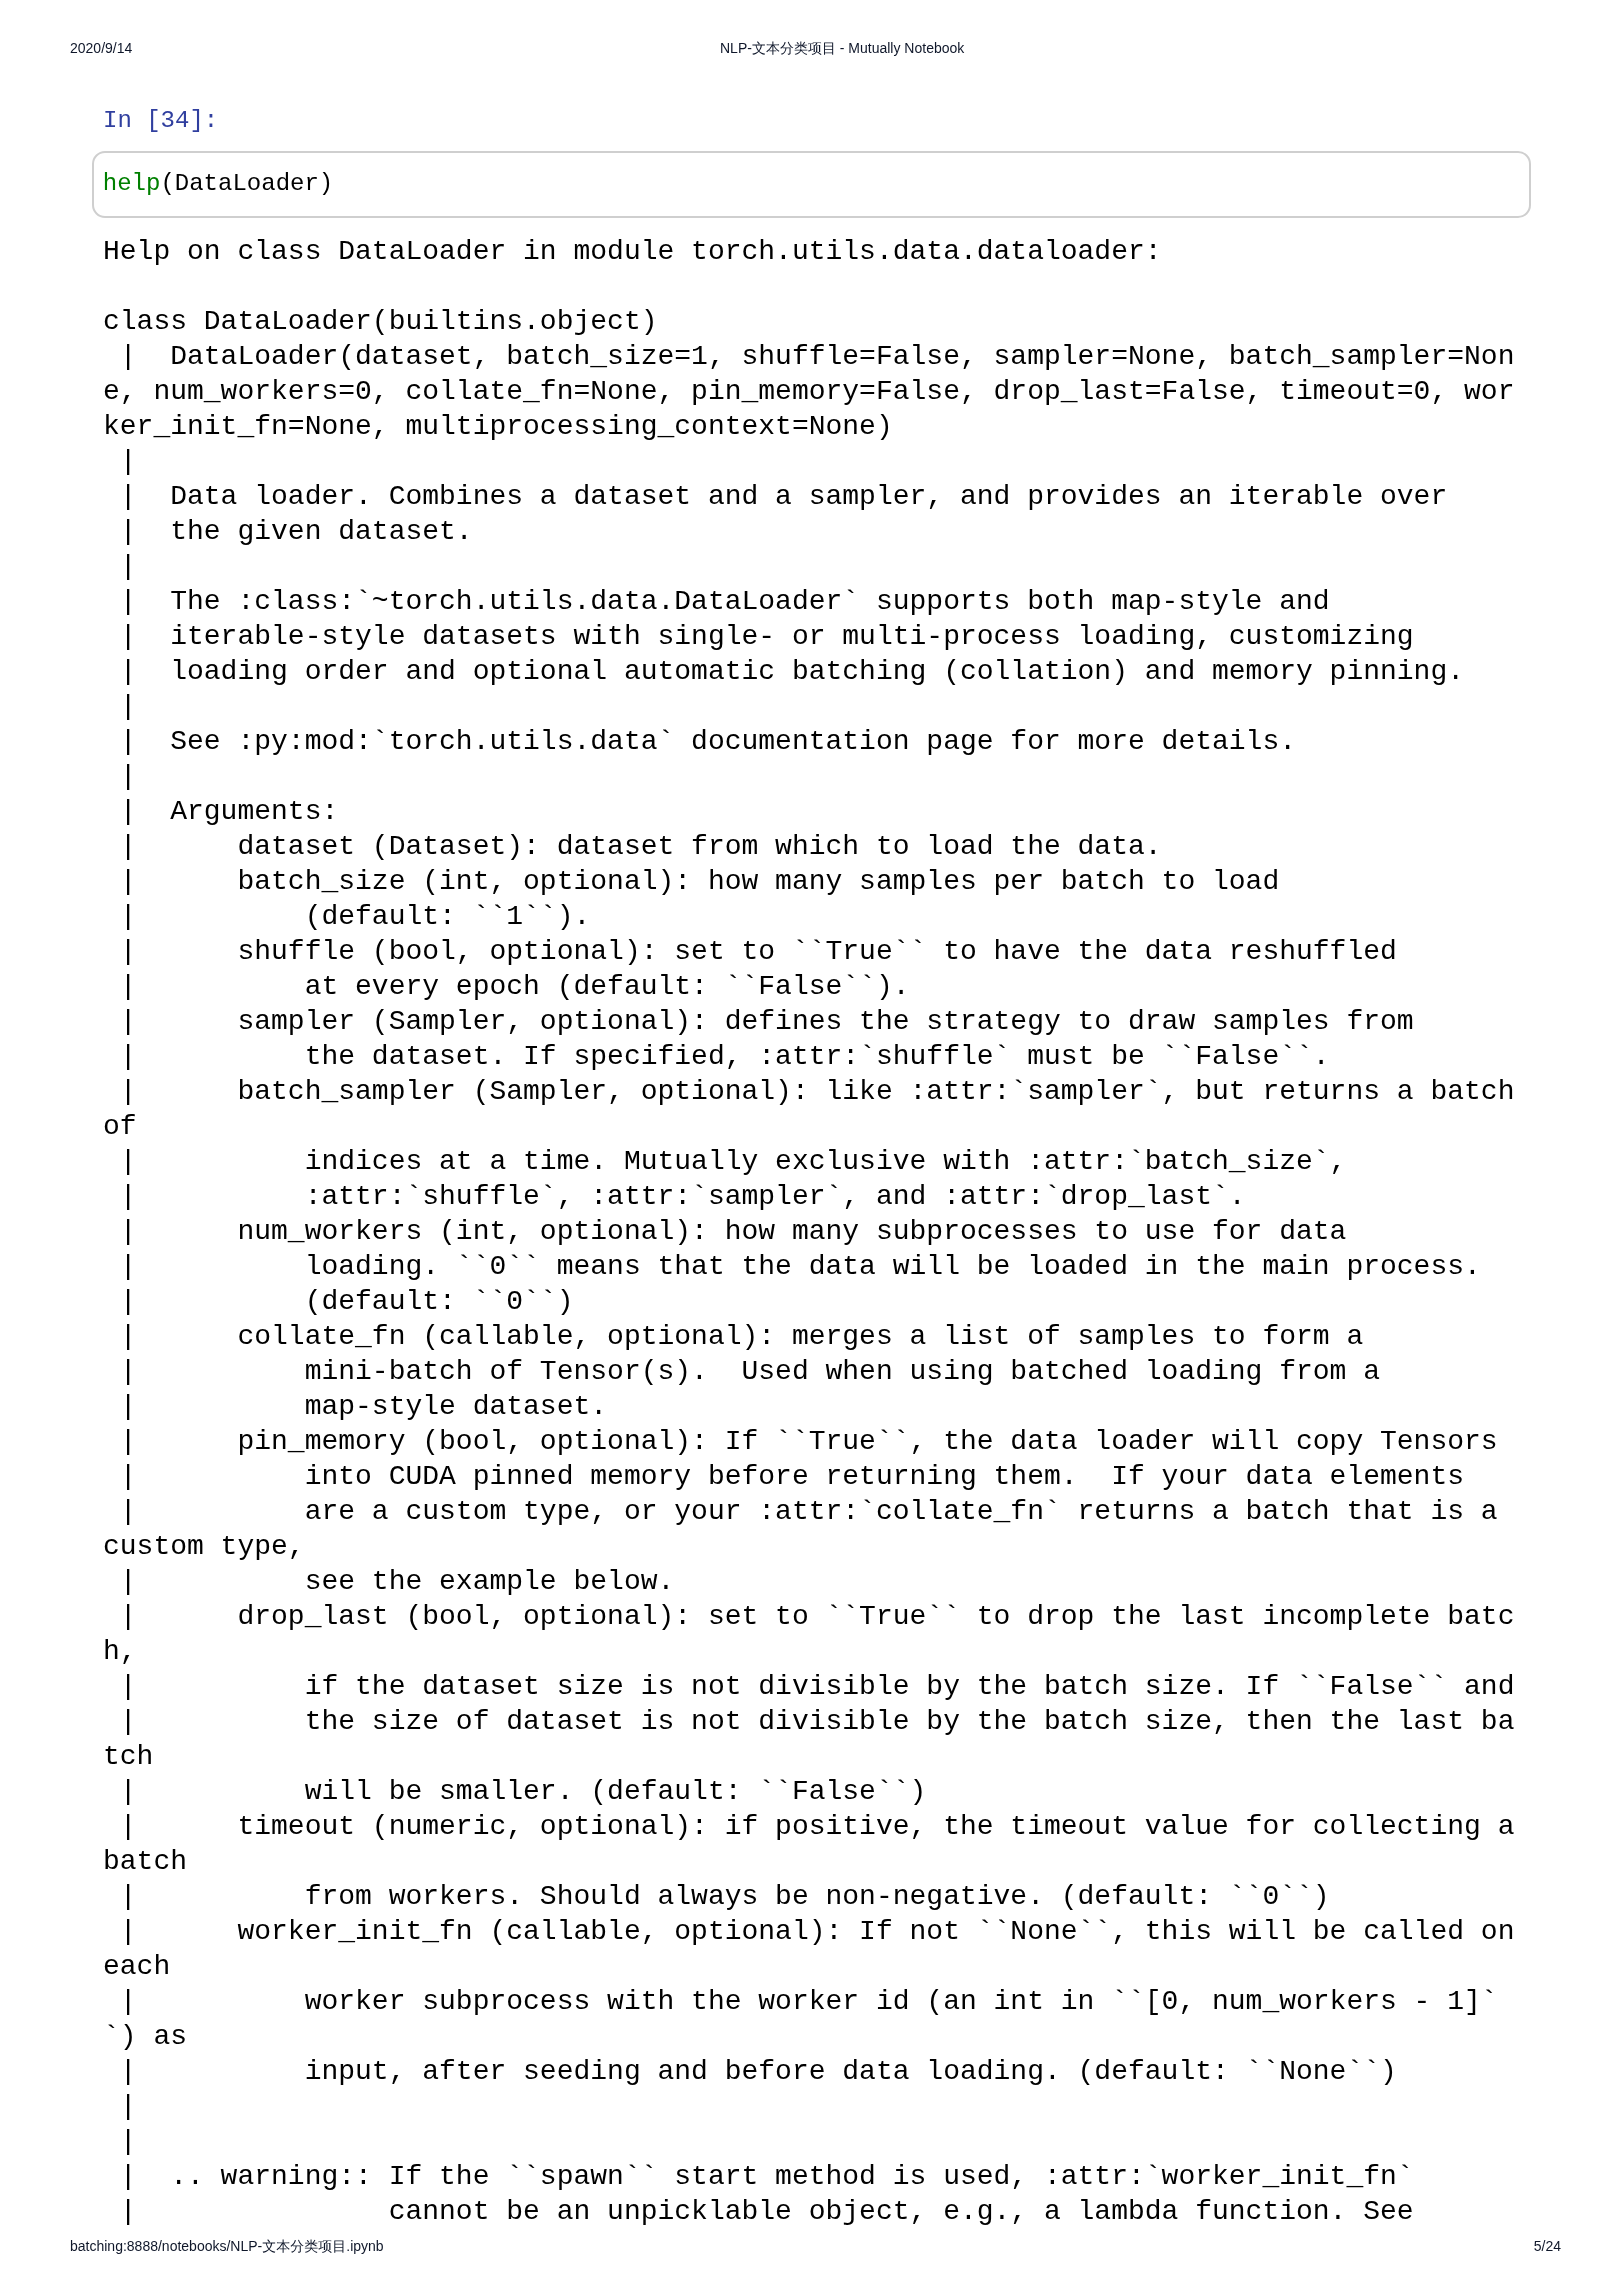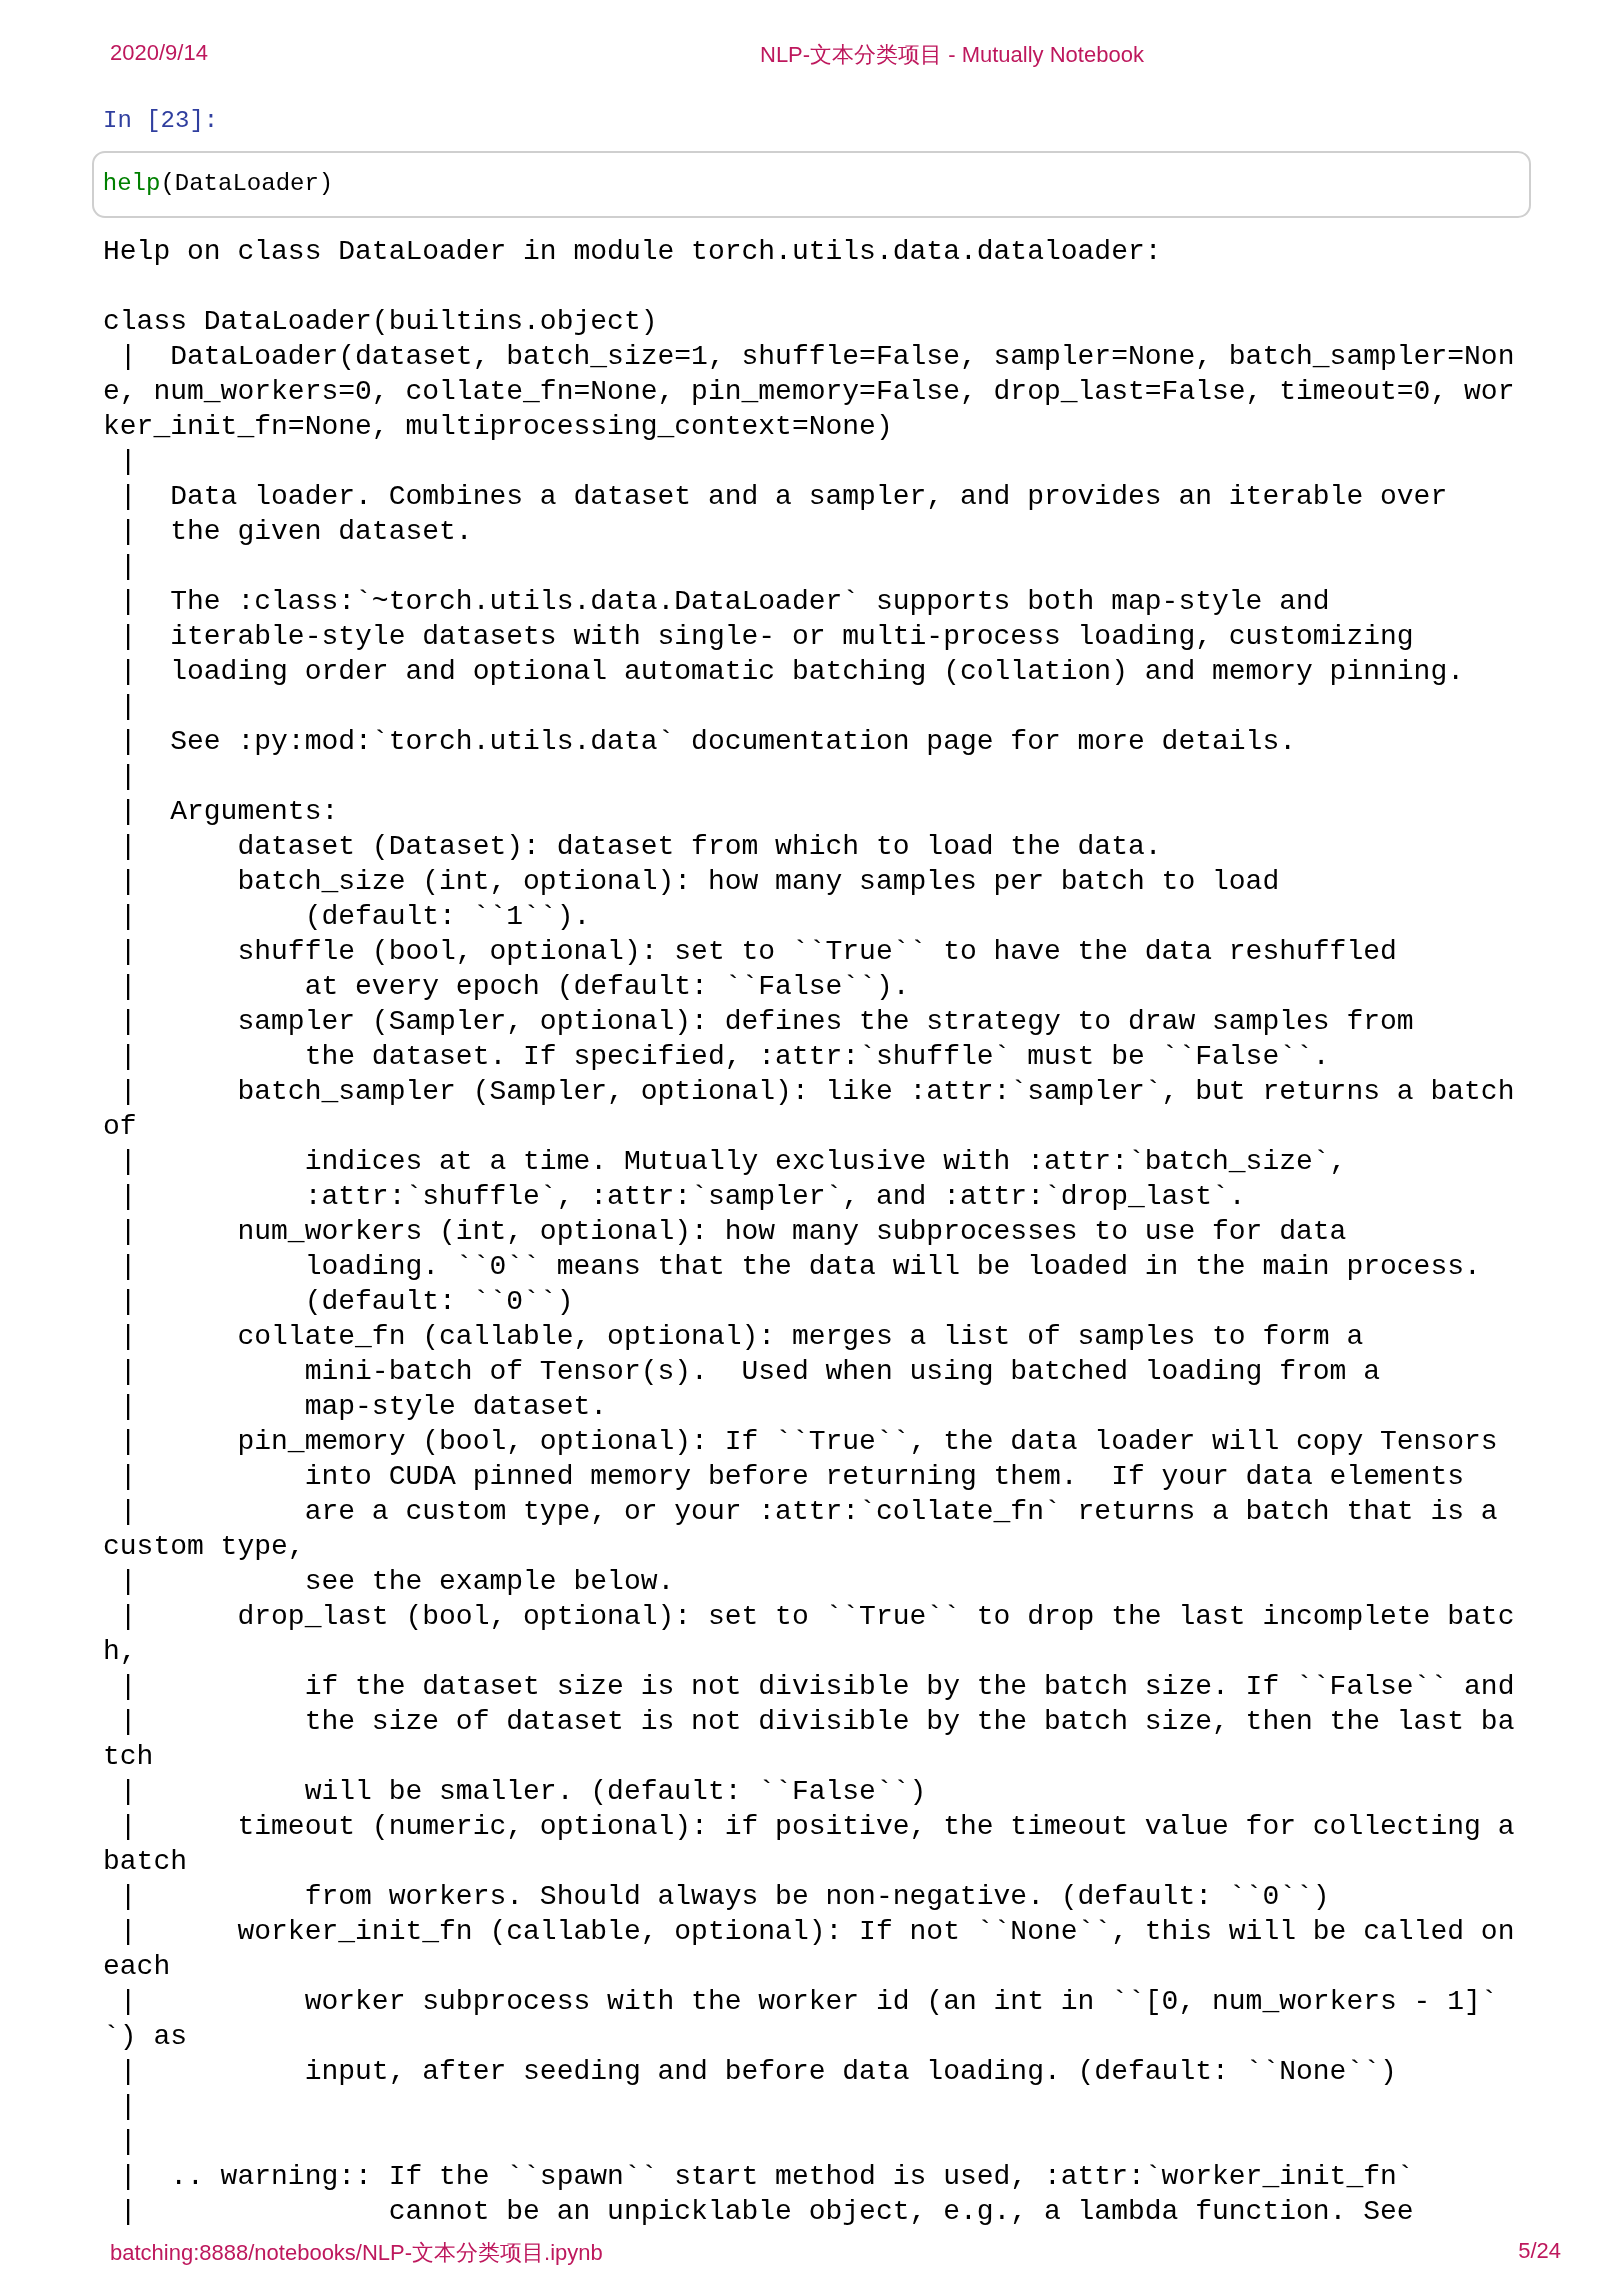--- a/index.html
+++ b/index.html
@@ -1,35 +1,35 @@
 <!DOCTYPE html>
 <html style="font-size:7.9px"><head>
 <meta charset="utf-8">
 <style>
   html, body { margin: 0; padding: 0; background: #ffffff; }
   body { width: 1622px; height: 2295px; position: relative; overflow: hidden; }
-  .hdr, .ftr { position: absolute; font-family: "Liberation Sans", sans-serif; font-size: 22px; color: #be185d; white-space: nowrap; margin-left: 40px; }
+  .hdr, .ftr { position: absolute; font-family: "Liberation Sans", sans-serif; font-size: 14px; color: #0f172a; white-space: nowrap; }
   .hdr-date { left: 70px; top: 40px; }
   .hdr-title { left: 720px; top: 40px; }
   .ftr-url { left: 70px; top: 2238px; }
   .ftr-page { right: 61px; top: 2238px; }
   .prompt { position: absolute; left: 103px; top: 107px; font-family: "Liberation Mono", monospace; font-size: 24px; color: #303f9f; white-space: pre; }
   .input-box { position: absolute; left: 92px; top: 151px; width: 1439px; height: 67px; border: 2px solid #cfcfcf; border-radius: 13px; background: #ffffff; box-sizing: border-box; }
   .code { position: absolute; left: 8.8px; top: 16.7px; font-family: "Liberation Mono", monospace; font-size: 24px; white-space: pre; color: #000; }
   .kw-builtin { color: #008000; }
   .output { position: absolute; left: 103px; top: 234px; font-family: "Liberation Mono", monospace; font-size: 28px; line-height: 35px; color: #000; white-space: pre; }
   .line { display: block; height: 35px; }
 </style>
 </head>
 <body>
 
 <div class="hdr hdr-date">2020/9/14</div>
 <div class="hdr hdr-title">NLP-文本分类项目 - Mutually Notebook</div>
 
-<div class="prompt">In [23]:</div>
+<div class="prompt">In [34]:</div>
 
 <div class="input-box">
   <div class="code"><span class="kw-builtin">help</span><span>(DataLoader)</span></div>
 </div>
 
 <div class="output" id="output"><span class="line">Help on class DataLoader in module torch.utils.data.dataloader:</span><span class="line"></span><span class="line">class DataLoader(builtins.object)</span><span class="line"> |  DataLoader(dataset, batch_size=1, shuffle=False, sampler=None, batch_sampler=Non</span><span class="line">e, num_workers=0, collate_fn=None, pin_memory=False, drop_last=False, timeout=0, wor</span><span class="line">ker_init_fn=None, multiprocessing_context=None)</span><span class="line"> |  </span><span class="line"> |  Data loader. Combines a dataset and a sampler, and provides an iterable over</span><span class="line"> |  the given dataset.</span><span class="line"> |  </span><span class="line"> |  The :class:`~torch.utils.data.DataLoader` supports both map-style and</span><span class="line"> |  iterable-style datasets with single- or multi-process loading, customizing</span><span class="line"> |  loading order and optional automatic batching (collation) and memory pinning.</span><span class="line"> |  </span><span class="line"> |  See :py:mod:`torch.utils.data` documentation page for more details.</span><span class="line"> |  </span><span class="line"> |  Arguments:</span><span class="line"> |      dataset (Dataset): dataset from which to load the data.</span><span class="line"> |      batch_size (int, optional): how many samples per batch to load</span><span class="line"> |          (default: ``1``).</span><span class="line"> |      shuffle (bool, optional): set to ``True`` to have the data reshuffled</span><span class="line"> |          at every epoch (default: ``False``).</span><span class="line"> |      sampler (Sampler, optional): defines the strategy to draw samples from</span><span class="line"> |          the dataset. If specified, :attr:`shuffle` must be ``False``.</span><span class="line"> |      batch_sampler (Sampler, optional): like :attr:`sampler`, but returns a batch</span><span class="line">of</span><span class="line"> |          indices at a time. Mutually exclusive with :attr:`batch_size`,</span><span class="line"> |          :attr:`shuffle`, :attr:`sampler`, and :attr:`drop_last`.</span><span class="line"> |      num_workers (int, optional): how many subprocesses to use for data</span><span class="line"> |          loading. ``0`` means that the data will be loaded in the main process.</span><span class="line"> |          (default: ``0``)</span><span class="line"> |      collate_fn (callable, optional): merges a list of samples to form a</span><span class="line"> |          mini-batch of Tensor(s).  Used when using batched loading from a</span><span class="line"> |          map-style dataset.</span><span class="line"> |      pin_memory (bool, optional): If ``True``, the data loader will copy Tensors</span><span class="line"> |          into CUDA pinned memory before returning them.  If your data elements</span><span class="line"> |          are a custom type, or your :attr:`collate_fn` returns a batch that is a</span><span class="line">custom type,</span><span class="line"> |          see the example below.</span><span class="line"> |      drop_last (bool, optional): set to ``True`` to drop the last incomplete batc</span><span class="line">h,</span><span class="line"> |          if the dataset size is not divisible by the batch size. If ``False`` and</span><span class="line"> |          the size of dataset is not divisible by the batch size, then the last ba</span><span class="line">tch</span><span class="line"> |          will be smaller. (default: ``False``)</span><span class="line"> |      timeout (numeric, optional): if positive, the timeout value for collecting a</span><span class="line">batch</span><span class="line"> |          from workers. Should always be non-negative. (default: ``0``)</span><span class="line"> |      worker_init_fn (callable, optional): If not ``None``, this will be called on</span><span class="line">each</span><span class="line"> |          worker subprocess with the worker id (an int in ``[0, num_workers - 1]`</span><span class="line">`) as</span><span class="line"> |          input, after seeding and before data loading. (default: ``None``)</span><span class="line"> |  </span><span class="line"> |  </span><span class="line"> |  .. warning:: If the ``spawn`` start method is used, :attr:`worker_init_fn`</span><span class="line"> |               cannot be an unpicklable object, e.g., a lambda function. See</span></div>
 
 <div class="ftr ftr-url">batching:8888/notebooks/NLP-文本分类项目.ipynb</div>
 <div class="ftr ftr-page">5/24</div>
 

